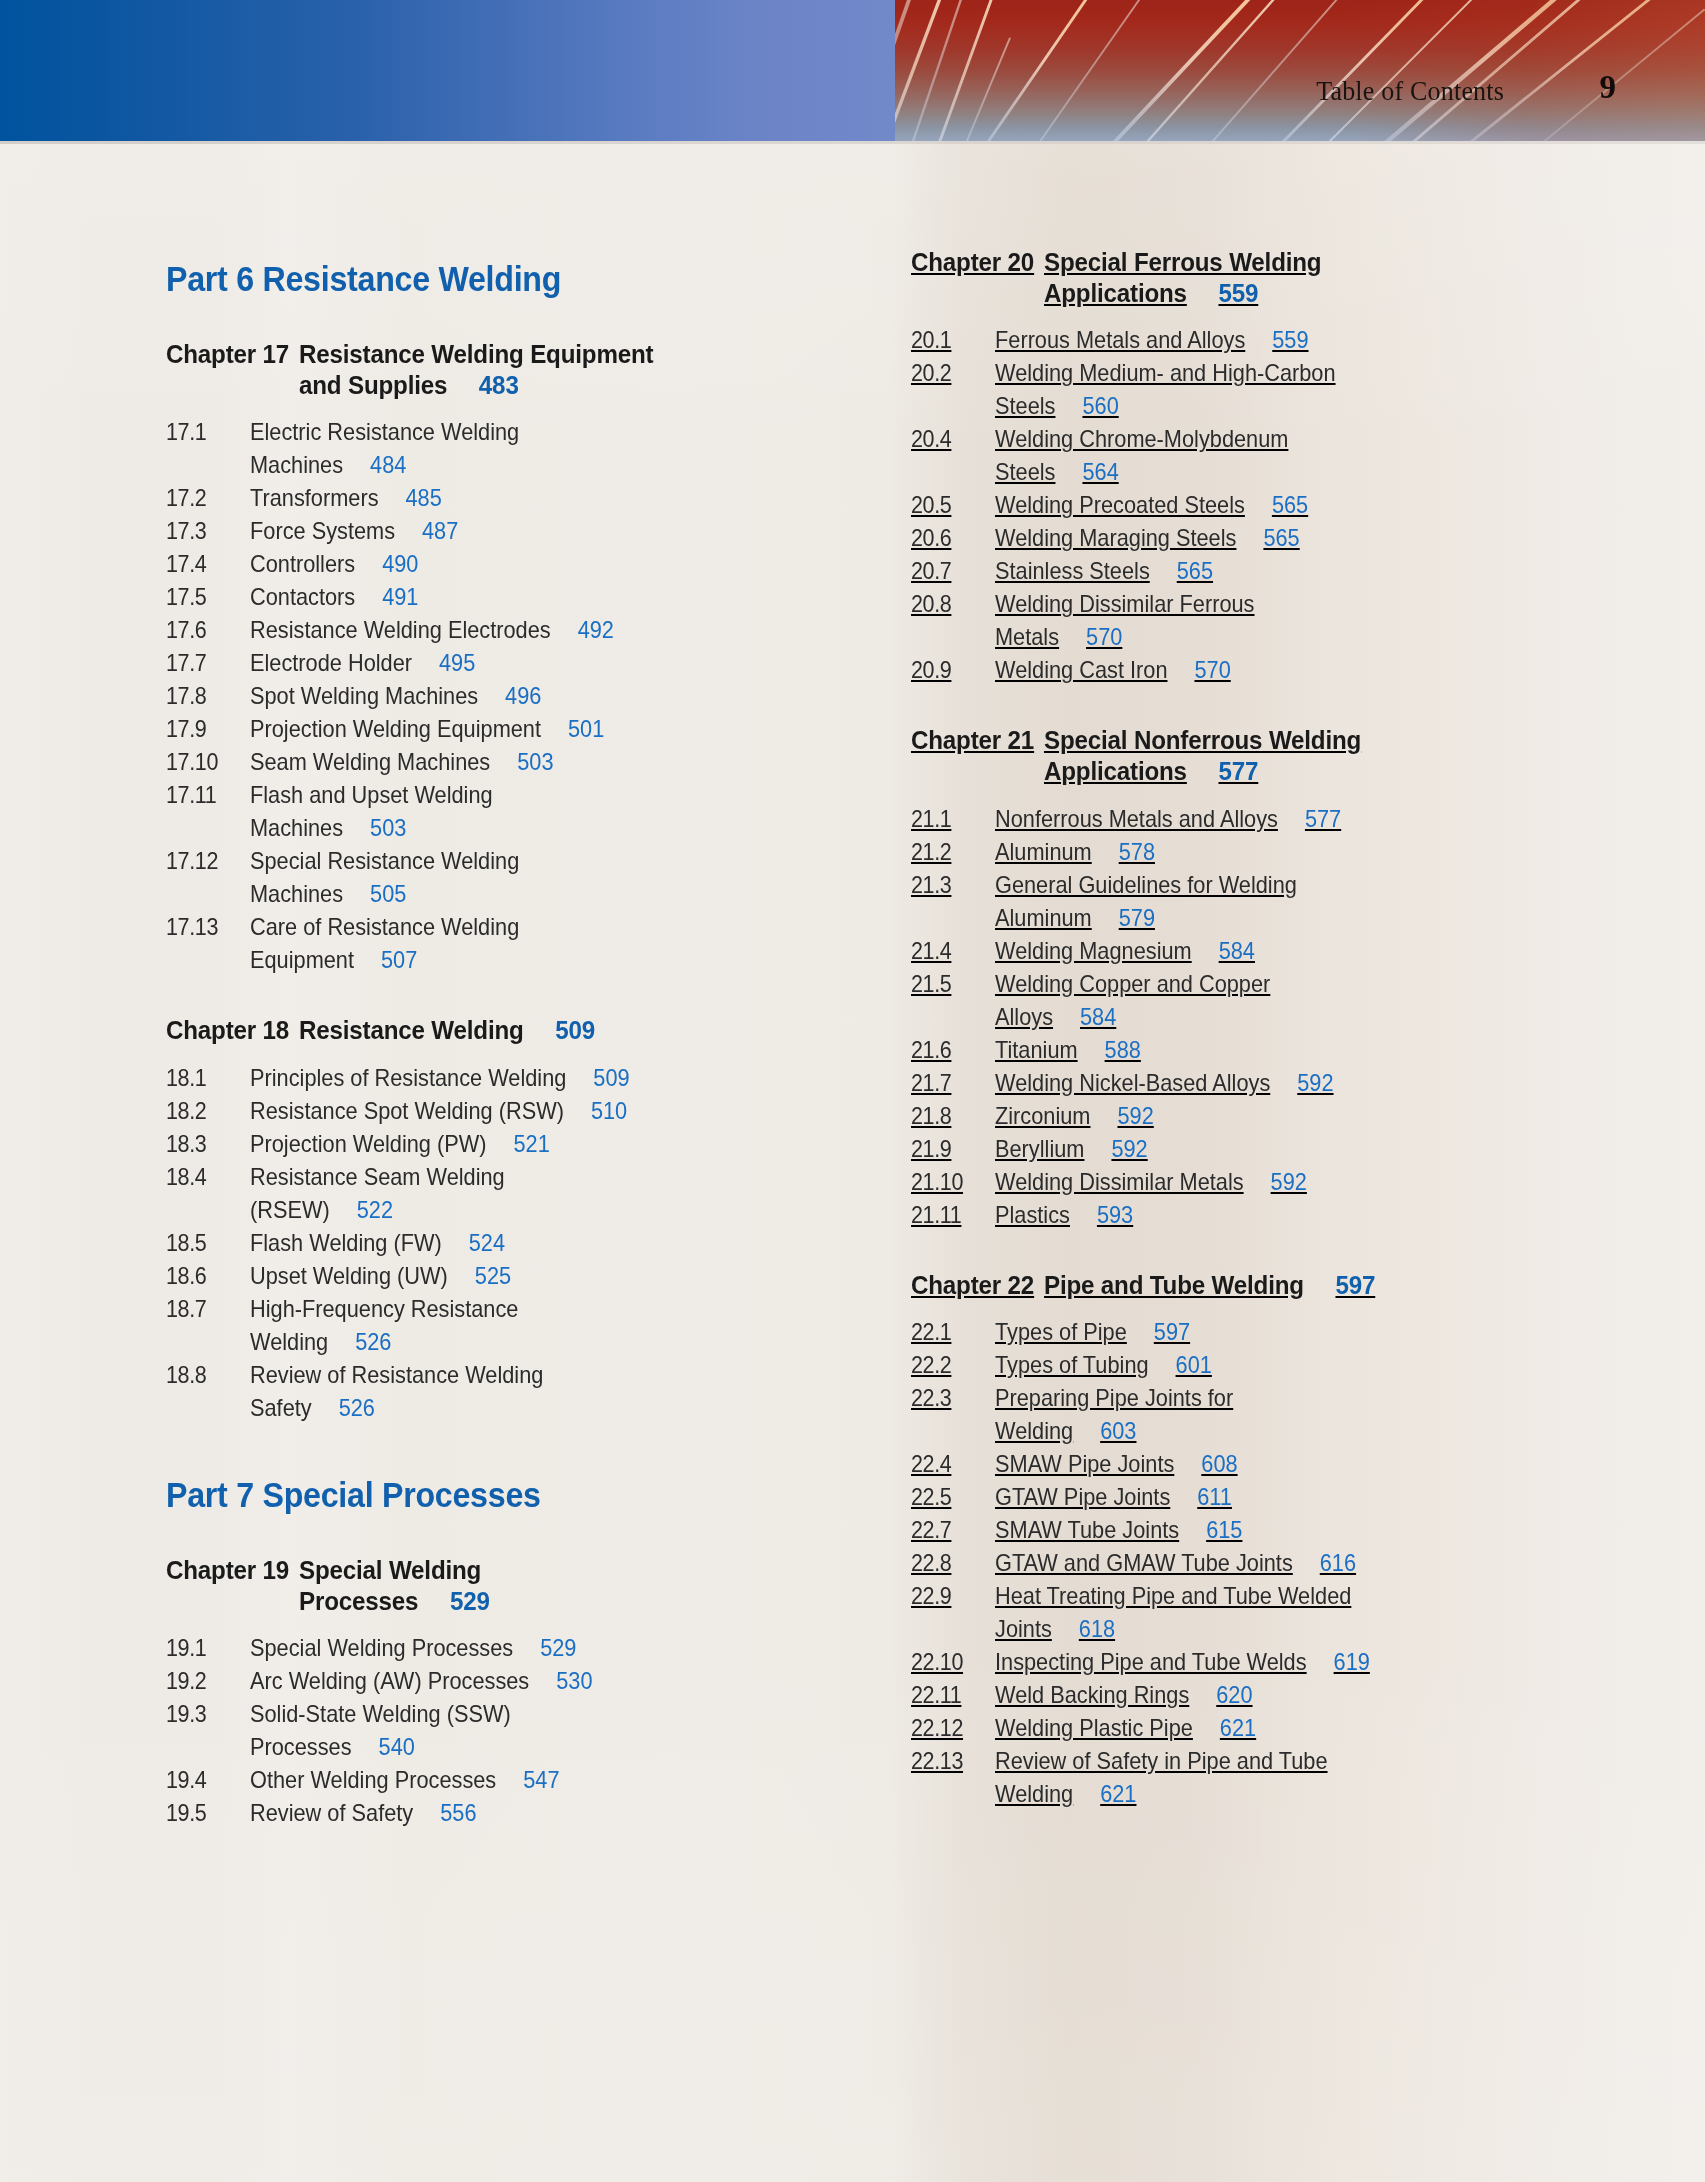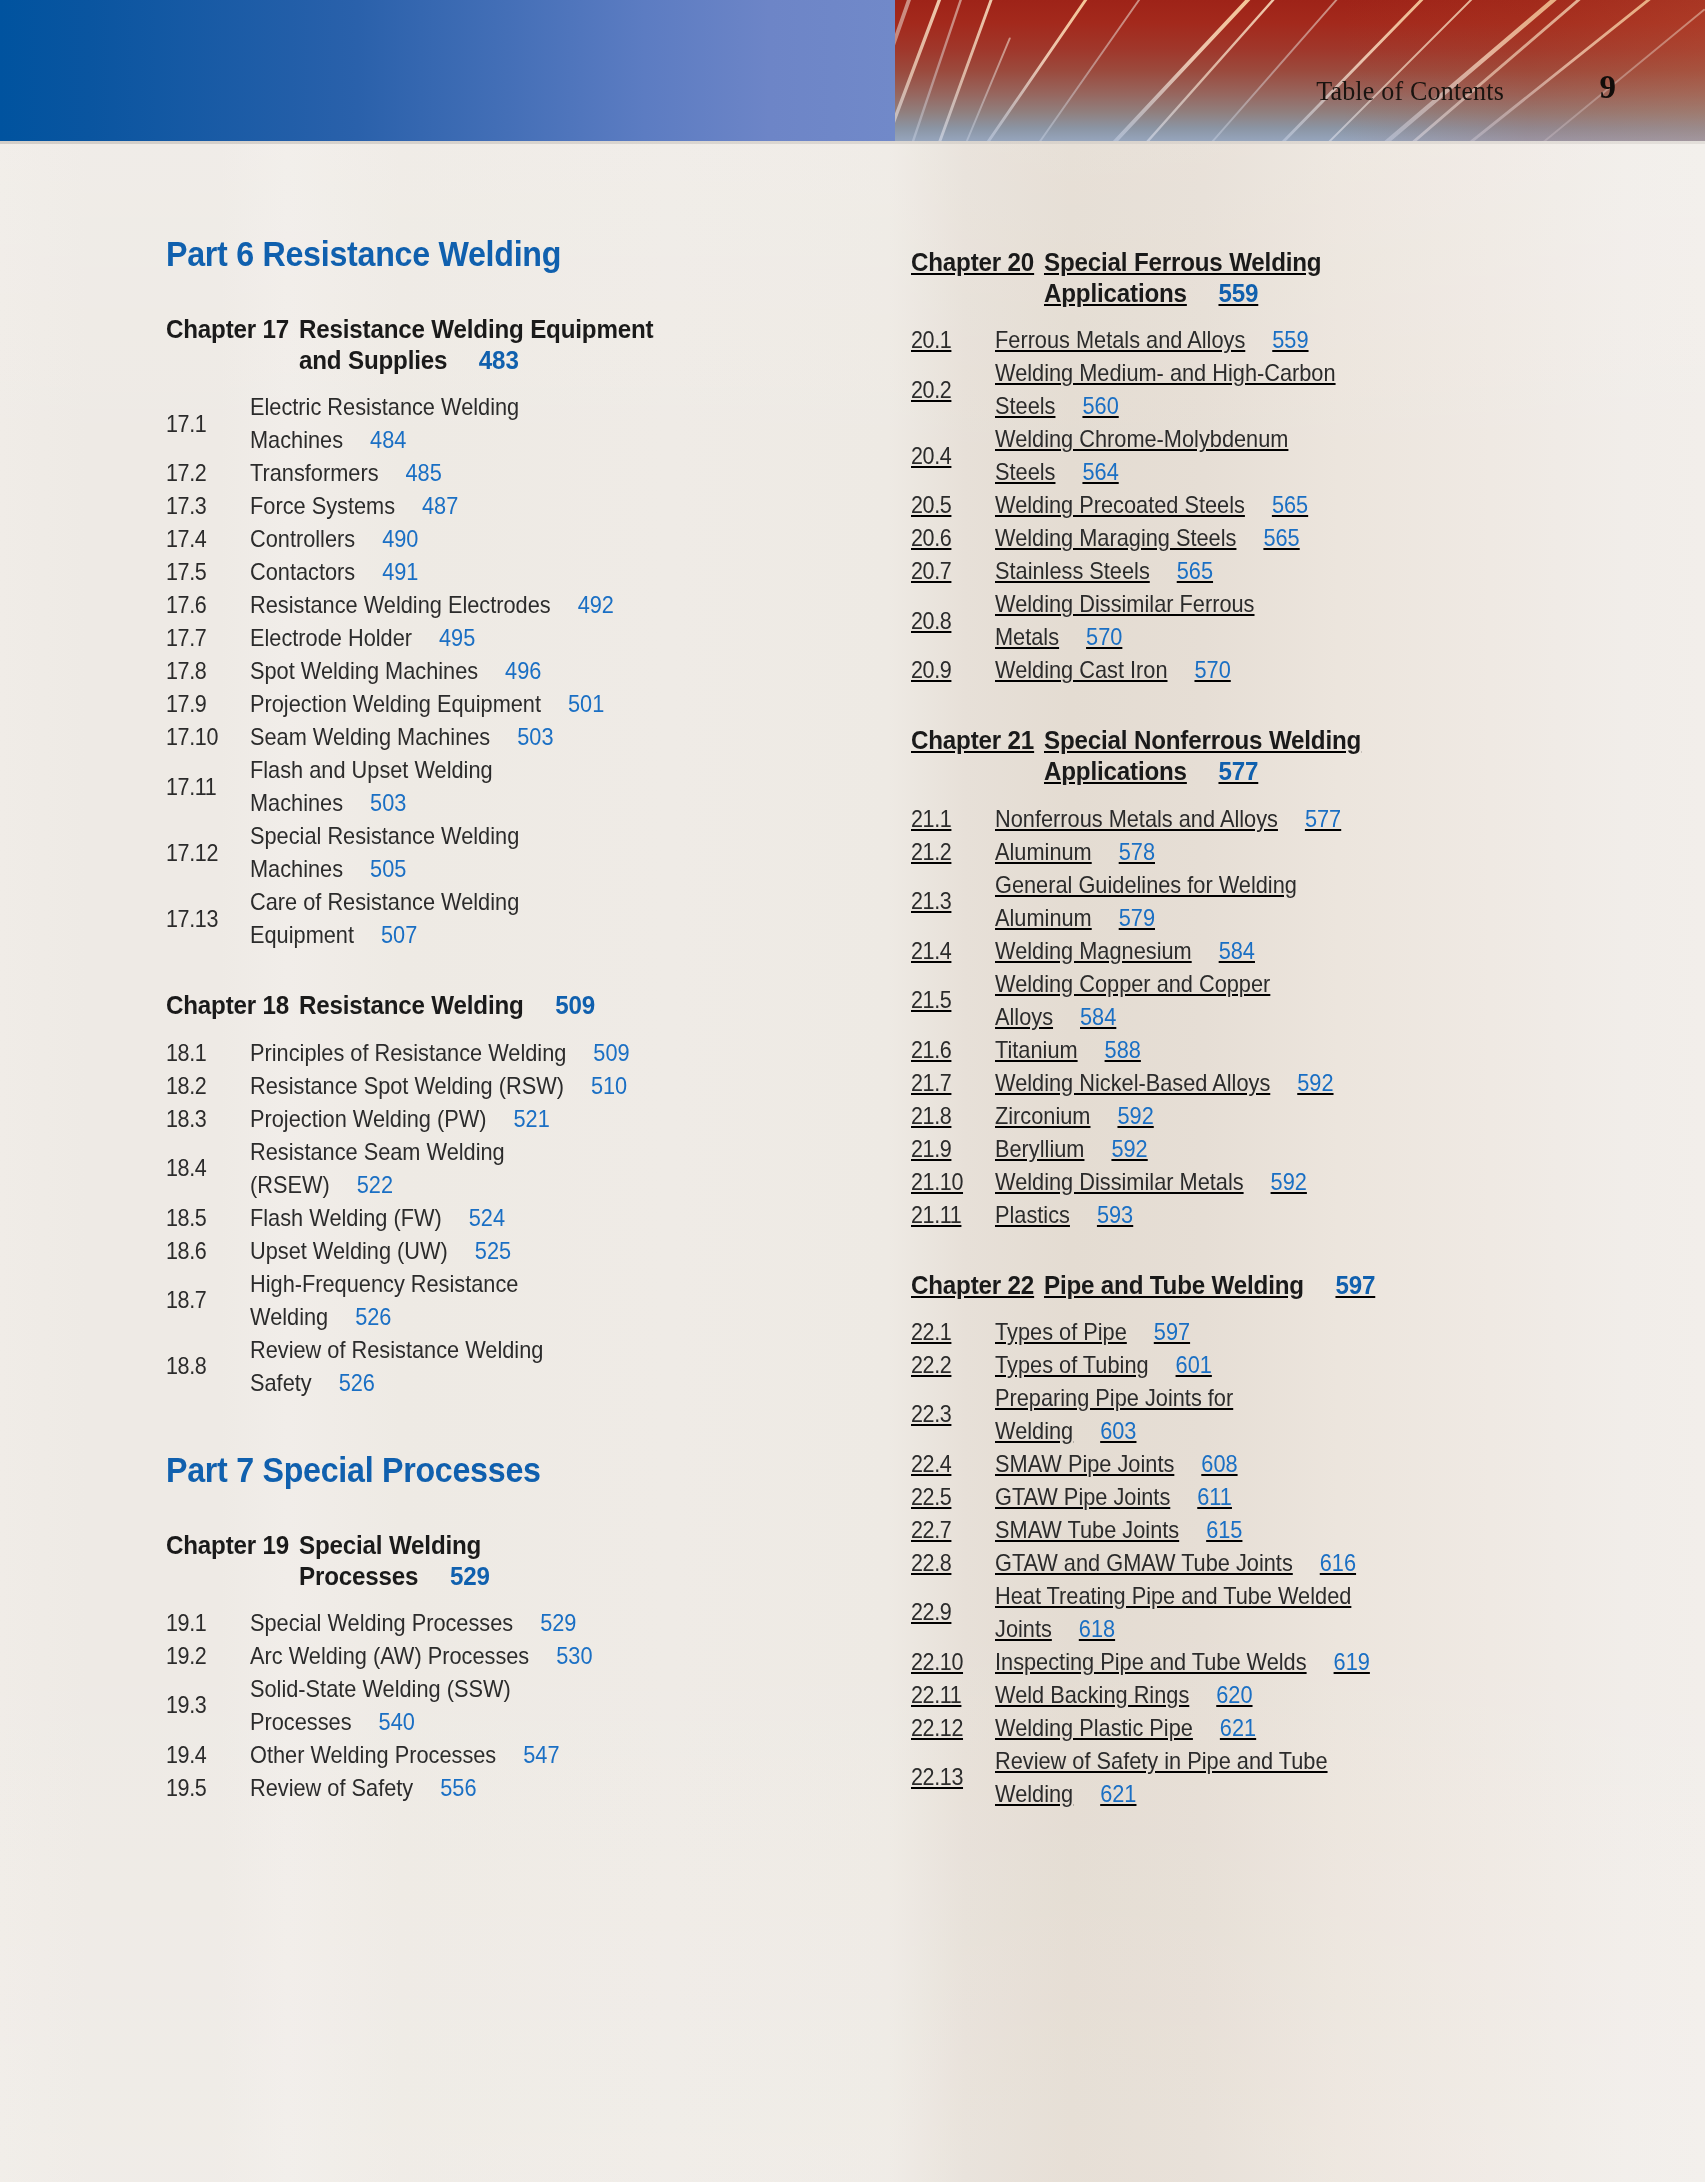--- a/index.html
+++ b/index.html
@@ -148,21 +148,21 @@
   .chapter-title-wrap { flex: 1; }
   .chapter-line { display: block; }
   .chapter-page {
     color: #1060ae;
     font-weight: bold;
     margin-left: 34px;
   }
 
   .entry {
     display: flex;
-    align-items: center;
+    align-items: flex-start;
     font-size: 23.4px;
     color: #2b2b2b;
     line-height: 33px;
     white-space: nowrap;
   }
   .entry-num {
     flex: 0 0 84px;
     width: 84px;
     transform: scaleX(0.92);
     transform-origin: left center;
@@ -229,21 +229,21 @@
         <path d="M 800 -10 L 600 150" stroke="url(#sg2)" stroke-width="3"></path>
         <path d="M 846 10  L 676 150" stroke="url(#sg3)" stroke-width="2"></path>
       </g>
     </svg>
   </div>
   <div class="header-label">Table of Contents</div>
   <div class="header-pageno">9</div>
 </div>
 <div class="header-rule"></div>
 
-<div class="col col-left" id="col-left" style="top:234px;">
+<div class="col col-left" id="col-left" style="top:259px;">
     <div class="part-title">Part 6 Resistance Welding</div>
     <div class="spacer-part"></div>
     <div class="chapter-block">
       <div class="chapter-row">
         <span class="chapter-label">Chapter 17</span>
         <span class="chapter-title-wrap">
           <span class="chapter-line">Resistance Welding Equipment</span>
           <span class="chapter-line">and Supplies<span class="chapter-page">483</span></span>
         </span>
       </div>

